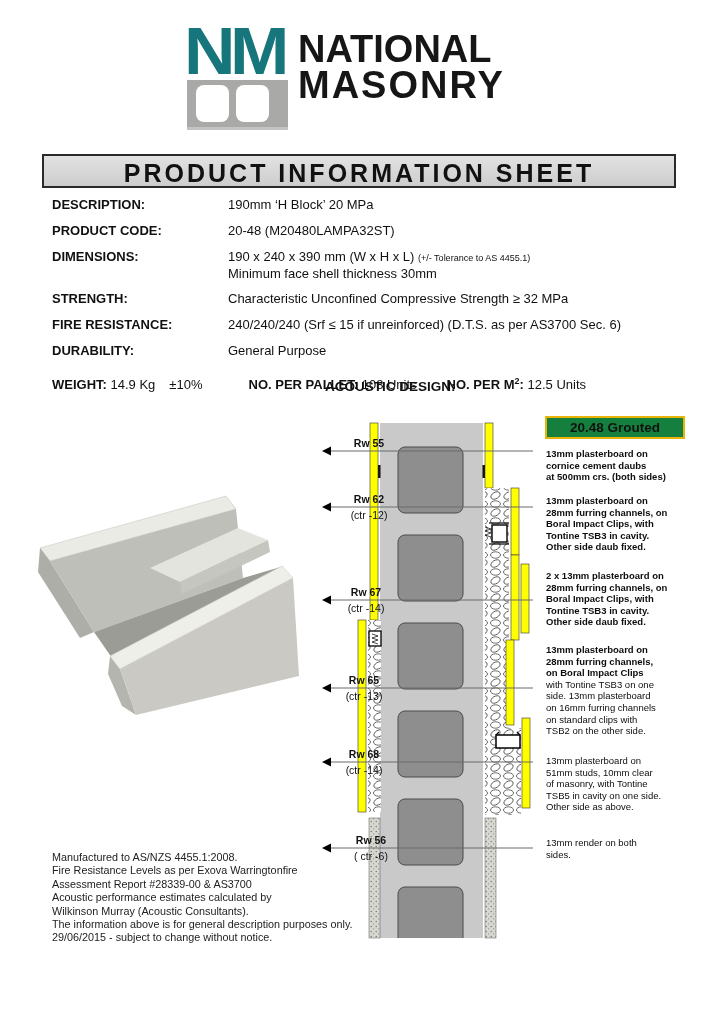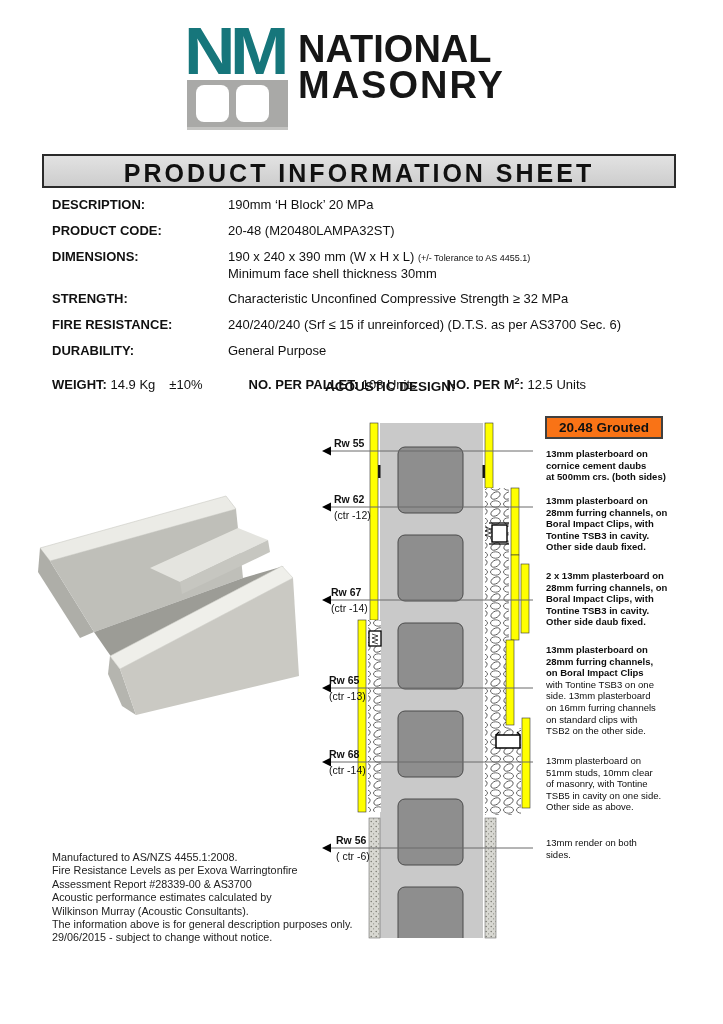--- a/index.html
+++ b/index.html
@@ -28,24 +28,24 @@
   .spec .val{font-size:13px;}
   .tol{font-size:9px;}
   .wrow{left:52px;top:364px;font-size:13px;white-space:nowrap;margin-top:12px;}
   .wrow b{font-weight:bold;}
   .wrow .gap1{display:inline-block;width:14px;}
   .wrow .gap2{display:inline-block;width:46px;}
   .wrow .gap3{display:inline-block;width:30px;}
   sup{font-size:9px;}
 
   .acoustic-h{left:325px;top:379px;font-size:13.5px;font-weight:bold;}
-  .variant{left:545px;top:416px;border:2px solid #404040;padding:2px 12px;font-size:13.5px;font-weight:bold;background:#f97316;}
-
-  
-  .rwlab{width:70px;font-size:10.5px;color:#111;}
+  .variant{left:545px;top:416px;border:2px solid #eab308;padding:2px 23px;font-size:13.5px;font-weight:bold;background:#15803d;}
+
+  
+  .rwlab{width:70px;font-size:10.5px;color:#111;text-align:center;}
   .rwlab .rw{display:block;font-weight:bold;}
   .rwlab .ctr{display:block;margin-top:4px;}
 
   
   .ann{left:546px;width:155px;font-size:9.5px;line-height:11.6px;color:#0d0d0d;}
   .ann span{display:block;white-space:pre-line;}
   .ann .b{font-weight:bold;}
 
   .footer{left:52px;top:851px;font-size:10.8px;line-height:13.4px;color:#222;}
   .footer div{white-space:nowrap;}

